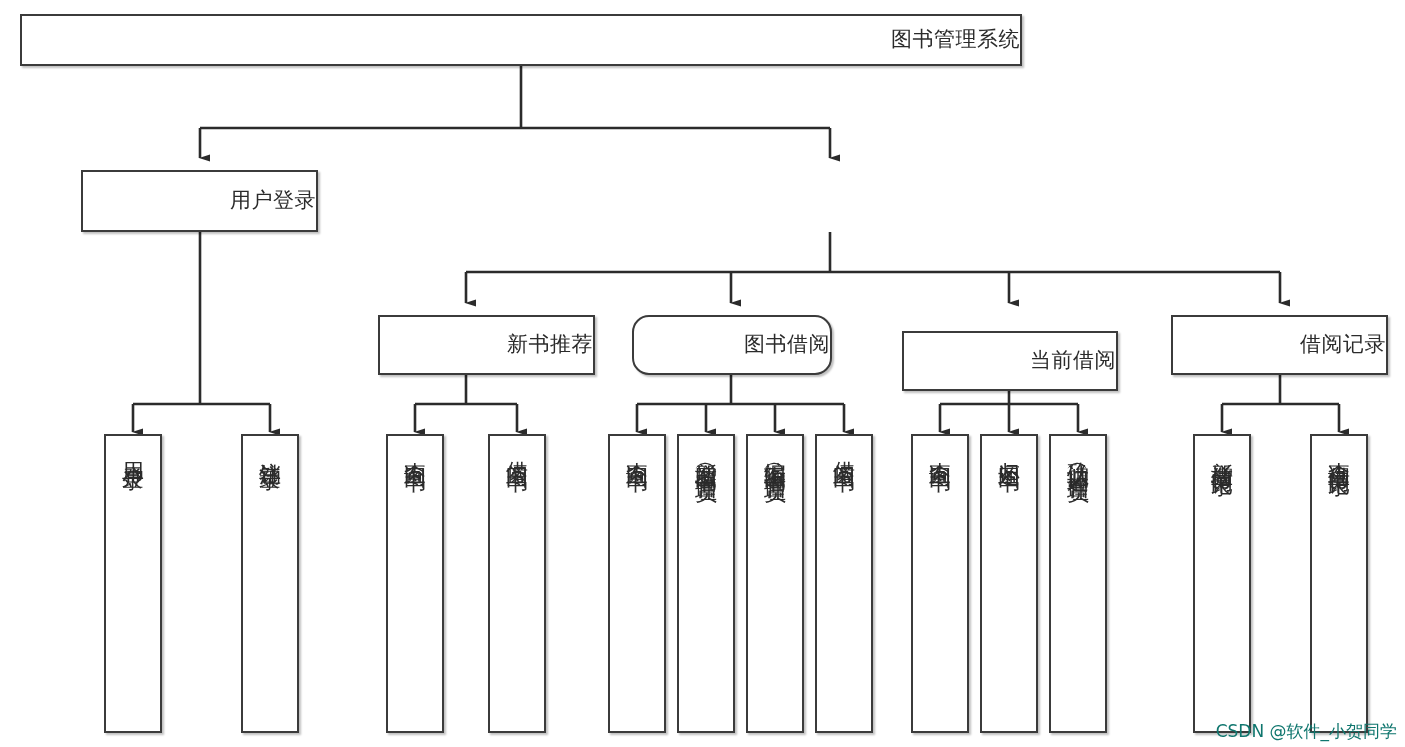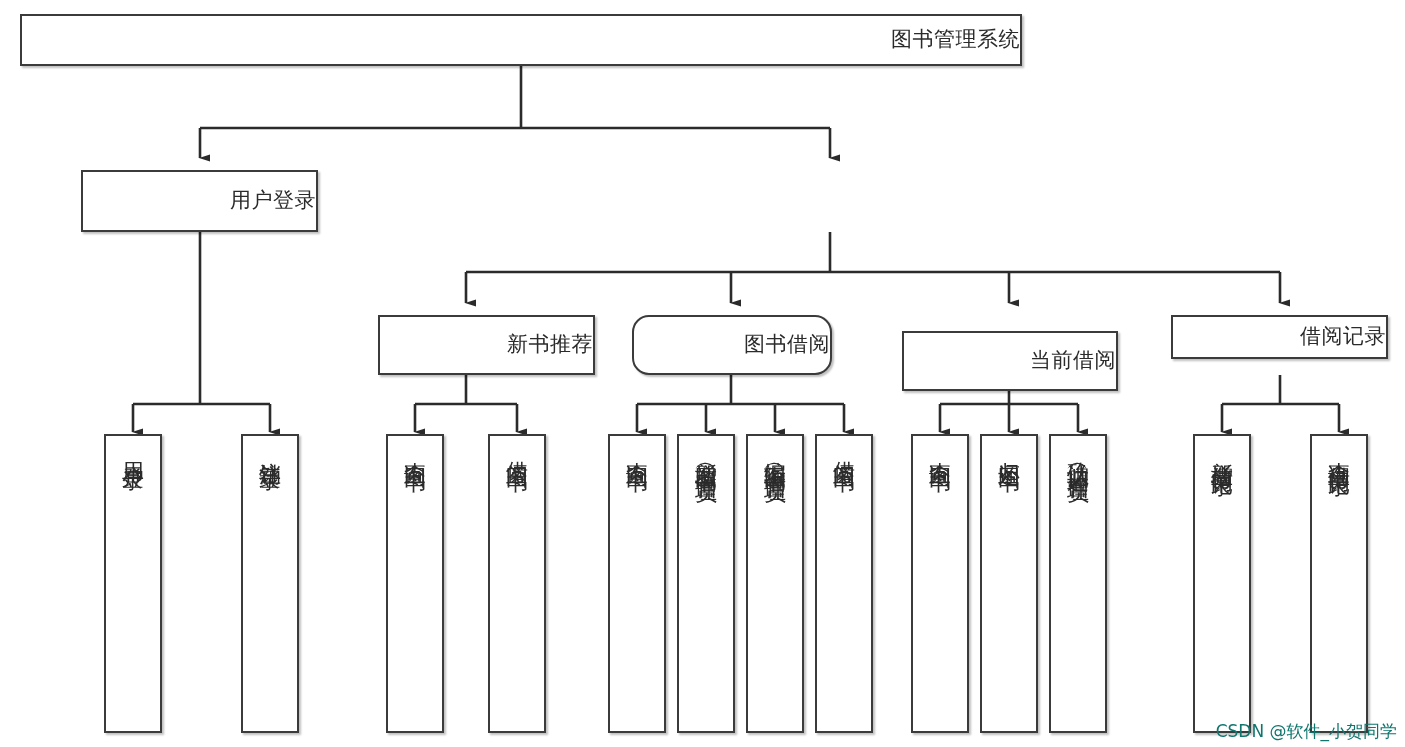--- a/index.html
+++ b/index.html
@@ -134,21 +134,21 @@
 
   <div class="node horiz" style="left:361px; top:315px; width:217px; height:60px;margin-left:17px;">
     <span class="node-label">新书推荐</span>
   </div>
   <div class="node horiz" style="left:632px; top:315px; width:200px; height:60px;border-radius:17px;">
     <span class="node-label">图书借阅</span>
   </div>
   <div class="node horiz" style="left:902px; top:331px; width:216px; height:60px;">
     <span class="node-label">当前借阅</span>
   </div>
-  <div class="node horiz" style="left:1171px; top:315px; width:217px; height:44px;">
+  <div class="node horiz" style="left:1171px; top:315px; width:217px; height:60px;">
     <span class="node-label">借阅记录</span>
   </div>
 
   <div class="node vert" style="left:104px; top:434px; width:58px; height:299px;">
     <span class="node-label">用户登录</span>
   </div>
   <div class="node vert" style="left:241px; top:434px; width:58px; height:299px;">
     <span class="node-label">注销登录</span>
   </div>
 

